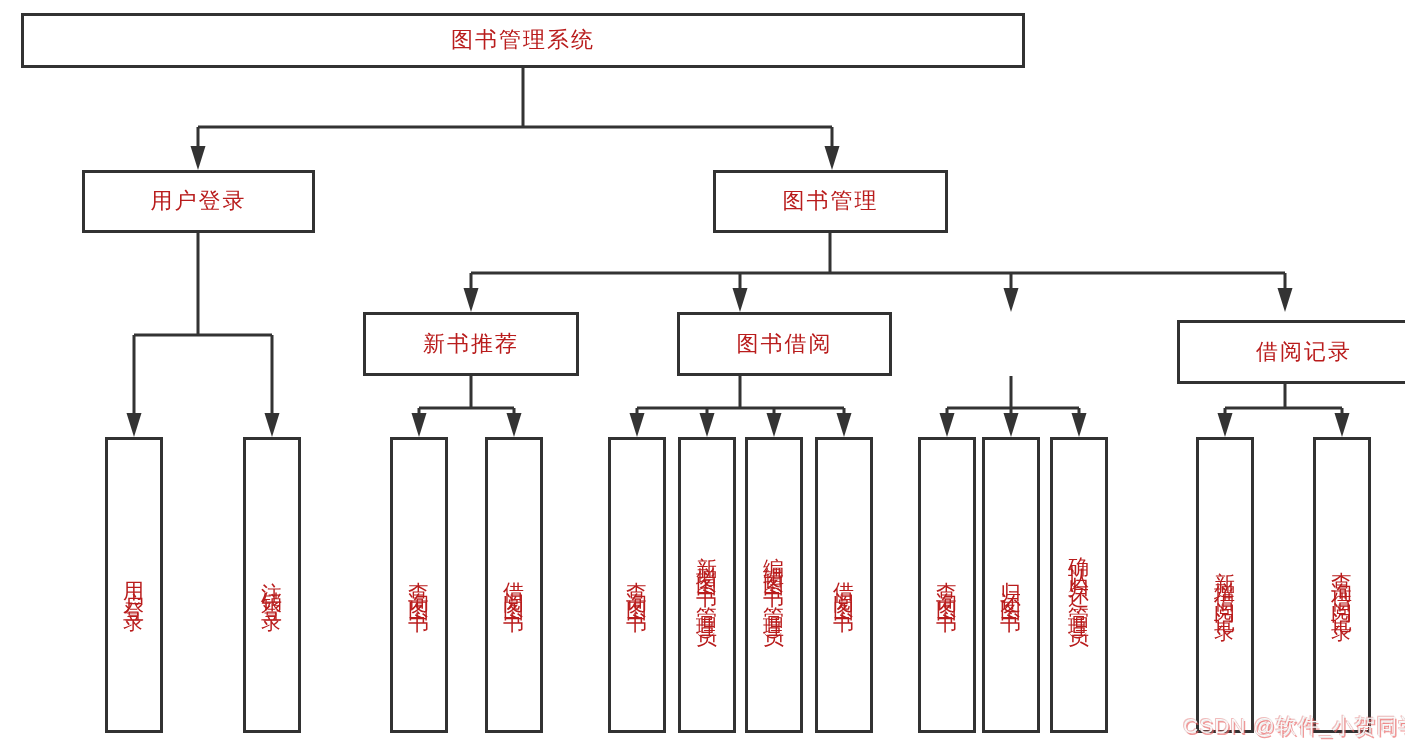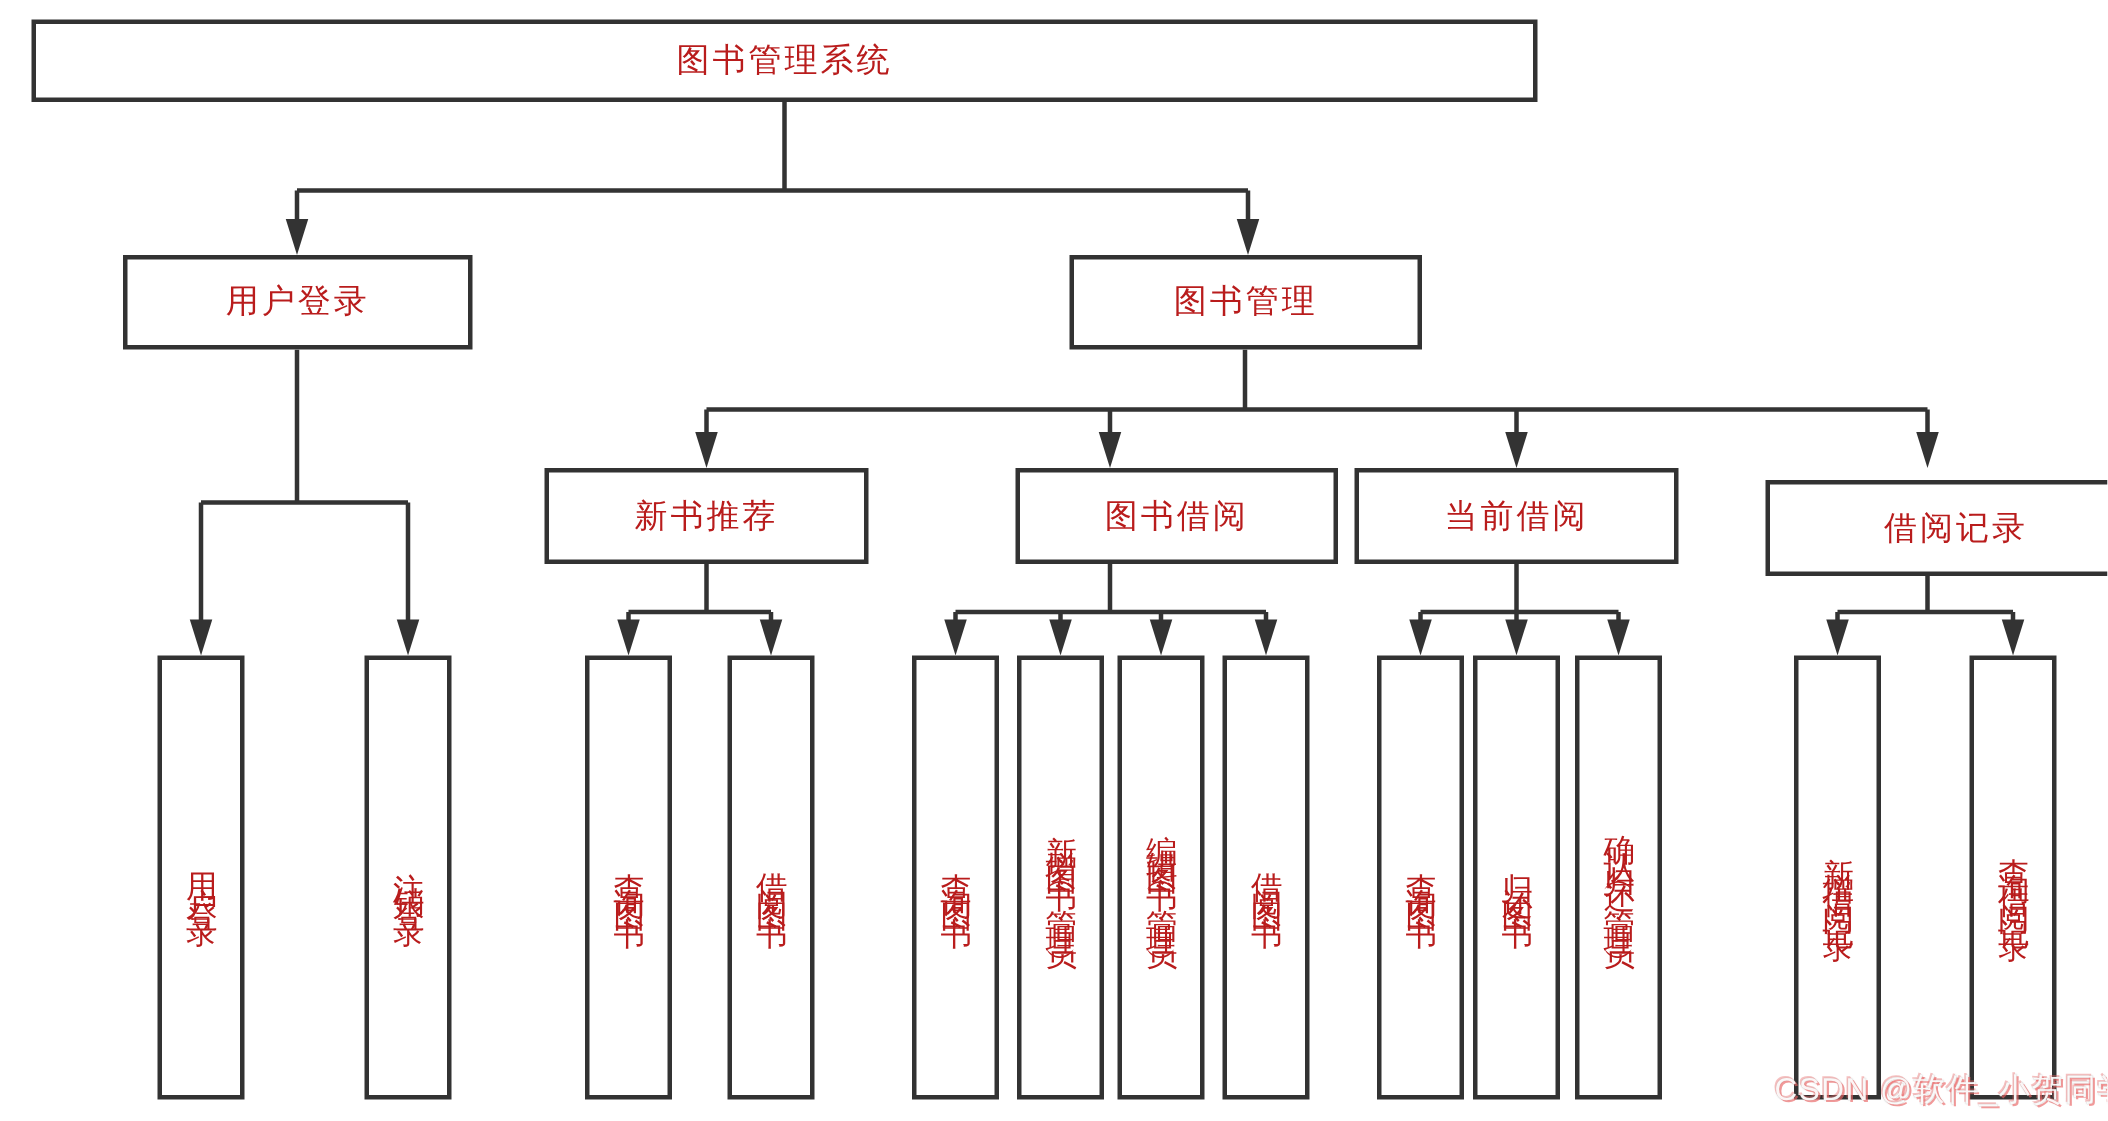--- a/index.html
+++ b/index.html
@@ -108,21 +108,20 @@
     </g>
   </svg>
 
   <div class="node h-node" style="left:21px; top:13px; width:1004px; height:55px;">图书管理系统</div>
 
   <div class="node h-node" style="left:82px; top:170px; width:233px; height:63px;">用户登录</div>
   <div class="node h-node" style="left:363px; top:312px; width:216px; height:64px;">新书推荐</div>
 
   <div class="node h-node" style="left:713px; top:170px; width:235px; height:63px;">图书管理</div>
   <div class="node h-node" style="left:633px; top:312px; width:215px; height:64px;margin-left:44px;">图书借阅</div>
-  <div class="node h-node" style="left:903px; top:312px; width:216px; height:64px;">当前借阅</div>
   <div class="node h-node" style="left:1177px; top:320px; width:254px; height:64px;">借阅记录</div>
 
   <div class="node v-node" style="left:105px; top:437px; width:58px; height:296px;">
     <span class="vtext">用户登录</span>
   </div>
   <div class="node v-node" style="left:243px; top:437px; width:58px; height:296px;">
     <span class="vtext">注销登录</span>
   </div>
 
   <div class="node v-node" style="left:390px; top:437px; width:58px; height:296px;">

